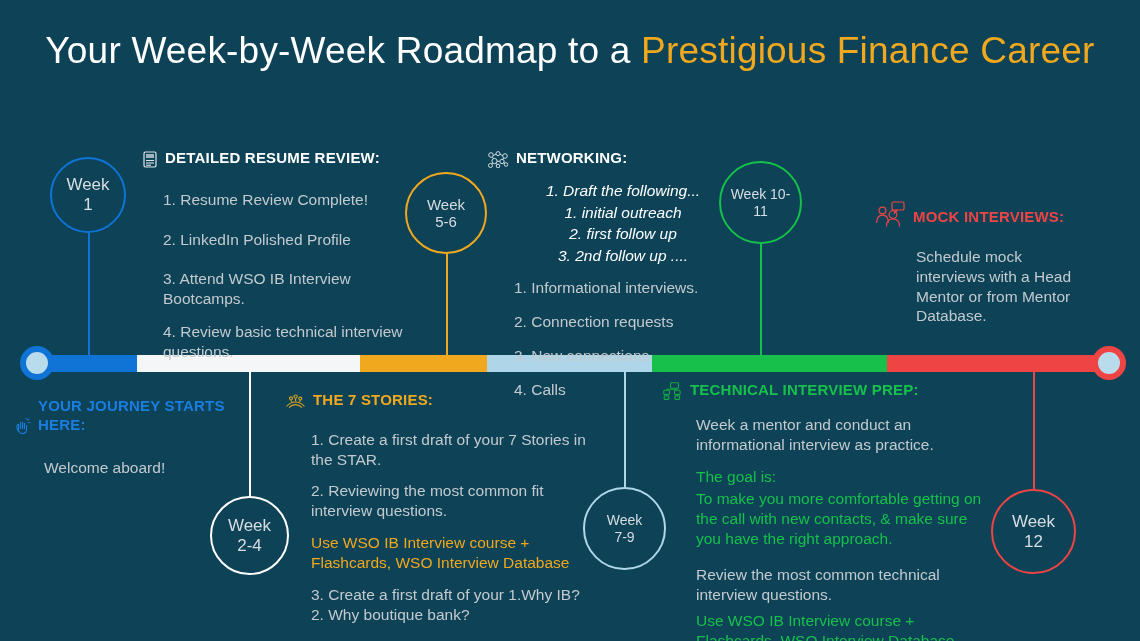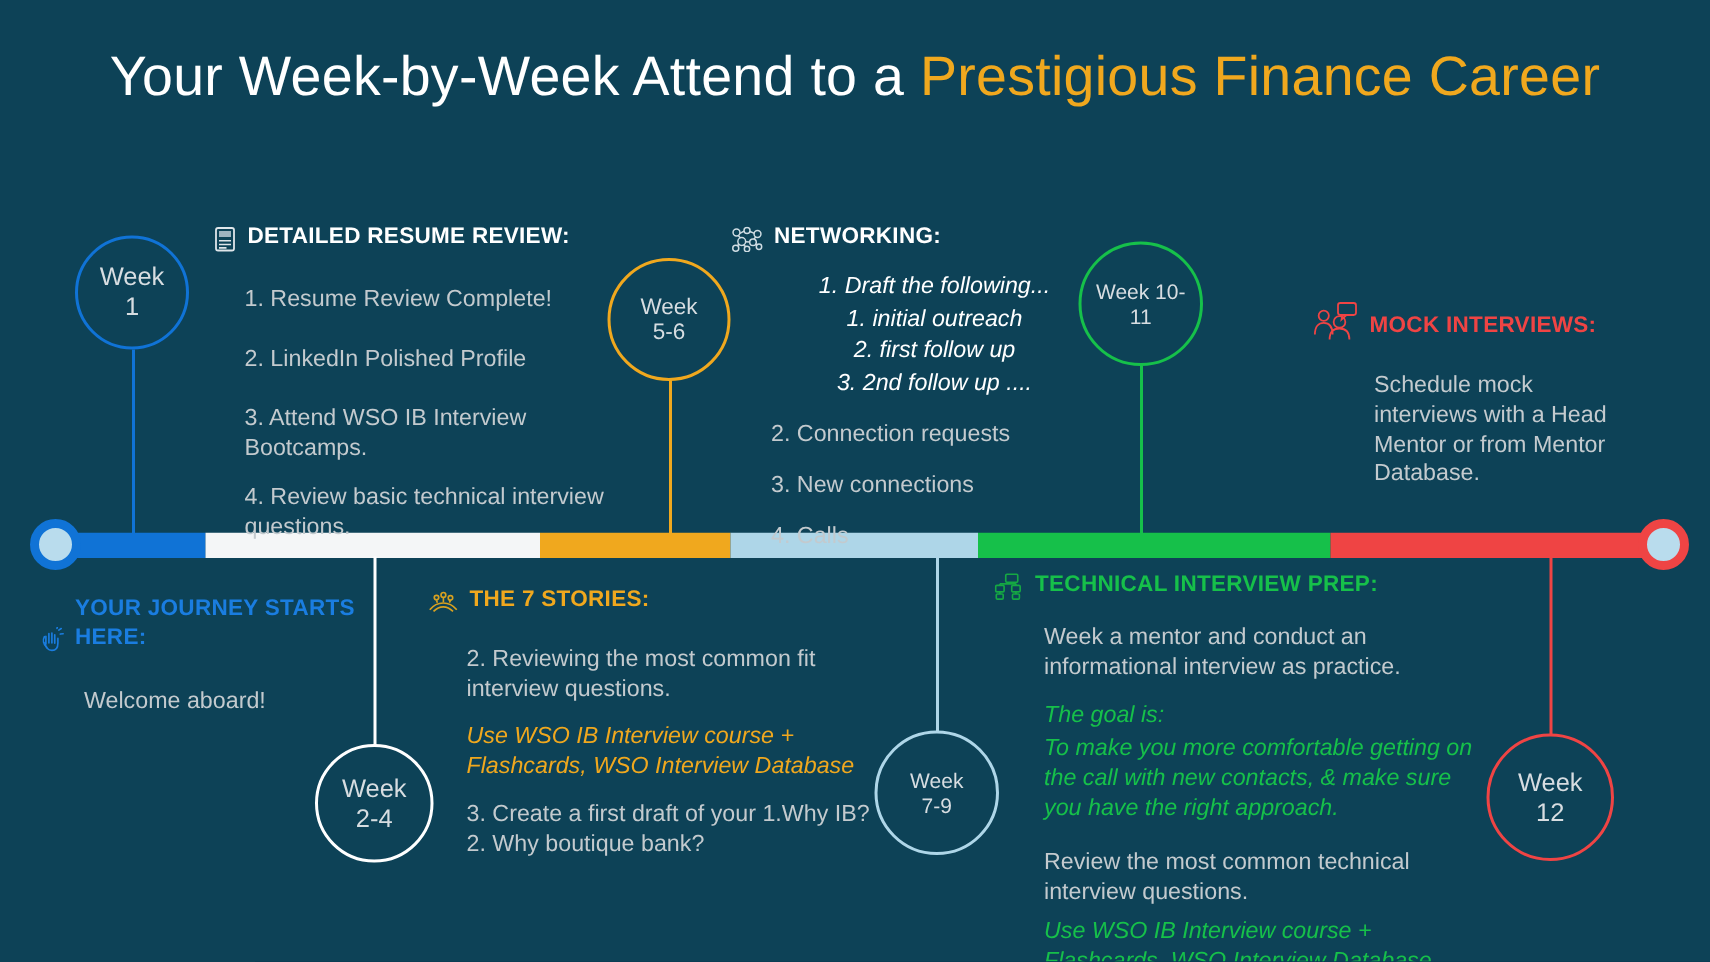--- a/index.html
+++ b/index.html
@@ -92,35 +92,35 @@
 
   .body{
     color:#c3cace;
     font-size:15.5px;
     line-height:1.28;
   }
   .body .ln{ margin-top:13px; }
   .body .ln:first-child{ margin-top:0; }
   .body .tight{ margin-top:2px; }
   .body .it{ font-style:italic;text-align:center; }
-  .note{ font-style:italic; }
+  .note{ }
 
   
   .c-blue{ color:#1a7de0; }
   .c-orange{ color:#f0a81e; }
   .c-green{ color:#16c04a; }
   .c-red{ color:#ef4444; }
   .c-white{ color:#ffffff; }
 </style>
 </head>
 <body>
 
 <div id="stage">
 
-  <div id="title"><span>Your Week-by-Week Attend to a </span><span class="hl">Prestigious Finance Career</span></div>
+  <div id="title"><span>Your Week-by-Week Roadmap to a </span><span class="hl">Prestigious Finance Career</span></div>
 
   <div id="bar">
       <div class="seg" style="background: rgb(16, 115, 214); width: 101px;"></div>
       <div class="seg" style="background: rgb(244, 246, 247); width: 223px;"></div>
       <div class="seg" style="background: rgb(240, 168, 30); width: 127px;"></div>
       <div class="seg" style="background: rgb(174, 214, 232); width: 165px;"></div>
       <div class="seg" style="background: rgb(22, 192, 74); width: 235px;"></div>
       <div class="seg" style="background: rgb(239, 68, 68); width: 223px;"></div>
     </div>
   <div class="cap" id="cap-start"></div>
@@ -194,20 +194,21 @@
                    M10 10.2 L12.8 10.4 M6 12 L4.5 12.7 M8.5 12.4 L10.4 13.4 M16.5 11.8 L17.9 12.4"></path>
         </g>
       </svg>
       <span class="ttl">NETWORKING:</span>
     </div>
     <div class="body" style="margin-top:13px; padding-left:27px;">
       <div class="it c-white tight" style="margin-top:0;">1. Draft the following...</div>
       <div class="it c-white tight">1. initial outreach</div>
       <div class="it c-white tight">2. first follow up</div>
       <div class="it c-white tight">3. 2nd follow up ....</div>
+      <div class="ln" style="margin-top:12px;">1. Informational interviews.</div>
       <div class="ln" style="margin-top:14px;">2. Connection requests</div>
       <div class="ln" style="margin-top:14px;">3. New connections</div>
       <div class="ln" style="margin-top:14px;">4. Calls</div>
     </div>
   </div>
 
   <div class="block" style="left:874px; top:205px; width:210px;">
     <div class="bhead c-red">
       <svg class="icon" width="32" height="26" viewBox="0 0 32 26" style="margin-top:-4px;">
         <g fill="none" stroke="#ef4444" stroke-width="1.2">
@@ -219,21 +220,21 @@
           <path d="M12.4 25.4 C12.4 19.6 15.4 18 19 18 C22.6 18 25.6 19.6 25.6 25.4"></path>
         </g>
       </svg>
       <span class="ttl">MOCK INTERVIEWS:</span>
     </div>
     <div class="body" style="margin-top:20px; padding-left:42px;">
       <div class="ln">Schedule mock interviews with a Head Mentor or from Mentor Database.</div>
     </div>
   </div>
 
-  <div class="block" style="left:26px; top:396px; width:225px;">
+  <div class="block" style="left:14px; top:396px; width:225px;">
     <div class="bhead c-blue">
       <svg class="icon" width="17" height="17" viewBox="0 0 17 17" style="margin-top:1px;">
         <g fill="none" stroke="#1a7de0" stroke-width="1.1" stroke-linecap="round">
           <path d="M5.2 13.6 C2.8 11.6 2.4 8.6 3.6 6.4"></path>
           <path d="M4.6 6.2 L4.6 11.3 M6.6 4.3 L6.6 10.6 M8.6 4.0 L8.6 10.6 M10.5 5.2 L10.5 10.8"></path>
           <path d="M4.0 10.4 C4.0 13.6 6.2 15.6 8.6 15.6 C11.2 15.6 12.6 13.6 12.6 10.6 L12.6 7.6"></path>
           <path d="M13.2 2.1 L14.8 1.0 M14.2 4.7 L16.1 4.5 M12.0 0.9 L12.3 -0.4"></path>
         </g>
       </svg>
       <span class="ttl">YOUR JOURNEY STARTS HERE:</span>
@@ -251,20 +252,21 @@
           <path d="M4 13.6 C6 11.6 8.2 10.6 10.5 10.6 C12.8 10.6 15 11.6 17 13.6"></path>
           <circle cx="6" cy="4.4" r="1.5"></circle>
             <circle cx="10.6" cy="2.6" r="1.6"></circle>
           <circle cx="15.3" cy="4.6" r="1.5"></circle>
           <path d="M6 6.2 L6.6 7.8 M10.6 4.4 L10.6 7.5 M15.3 6.3 L14.6 7.8"></path>
         </g>
       </svg>
       <span class="ttl">THE 7 STORIES:</span>
     </div>
     <div class="body" style="margin-top:20px; padding-left:26px;">
+      <div class="ln">1. Create a first draft of your 7 Stories in the STAR.</div>
       <div class="ln" style="margin-top:12px;">2. Reviewing the most common fit interview questions.</div>
       <div class="ln note c-orange" style="margin-top:12px;">Use WSO IB Interview course + Flashcards, WSO Interview Database</div>
       <div class="ln" style="margin-top:12px;">3. Create a first draft of your 1.Why IB? 2. Why boutique bank?</div>
     </div>
   </div>
 
   <div class="block" style="left:663px; top:380px; width:320px;">
     <div class="bhead c-green">
       <svg class="icon" width="20" height="18" viewBox="0 0 20 18" style="margin-top:1px;">
         <g fill="none" stroke="#15a843" stroke-width="1.1">

